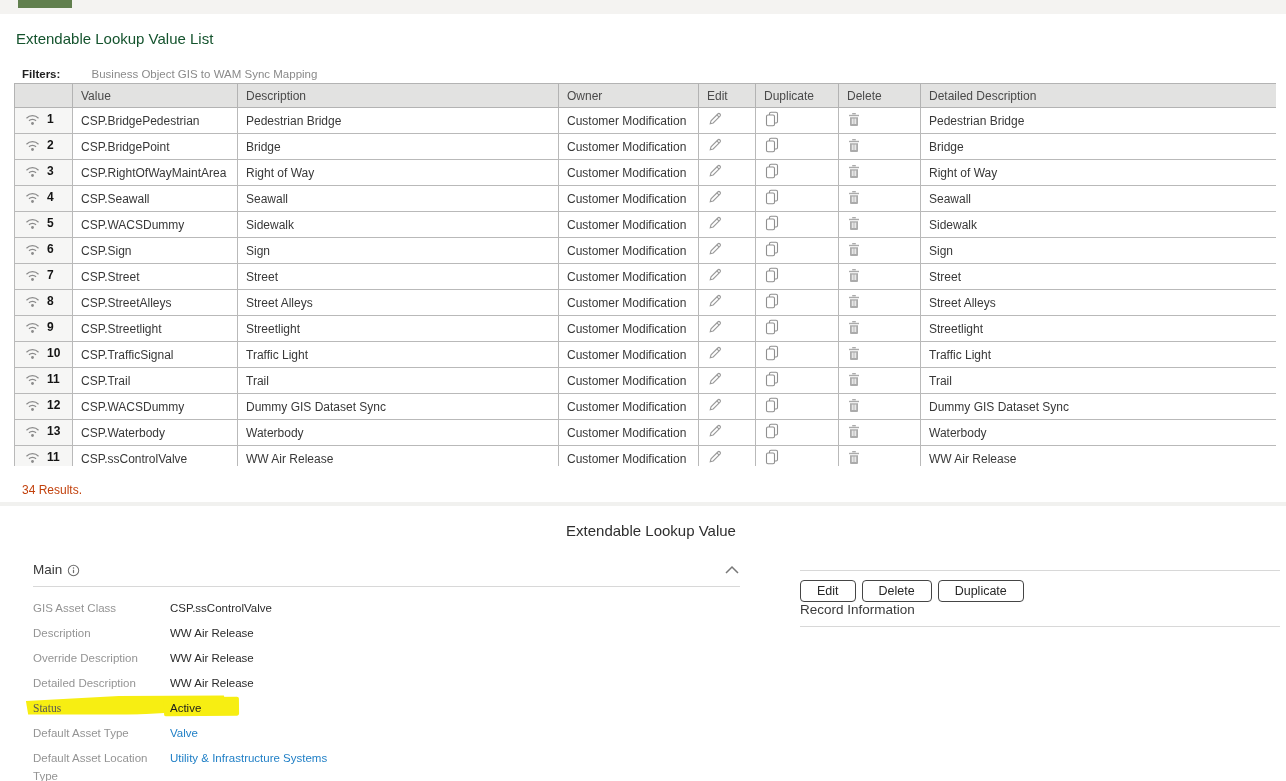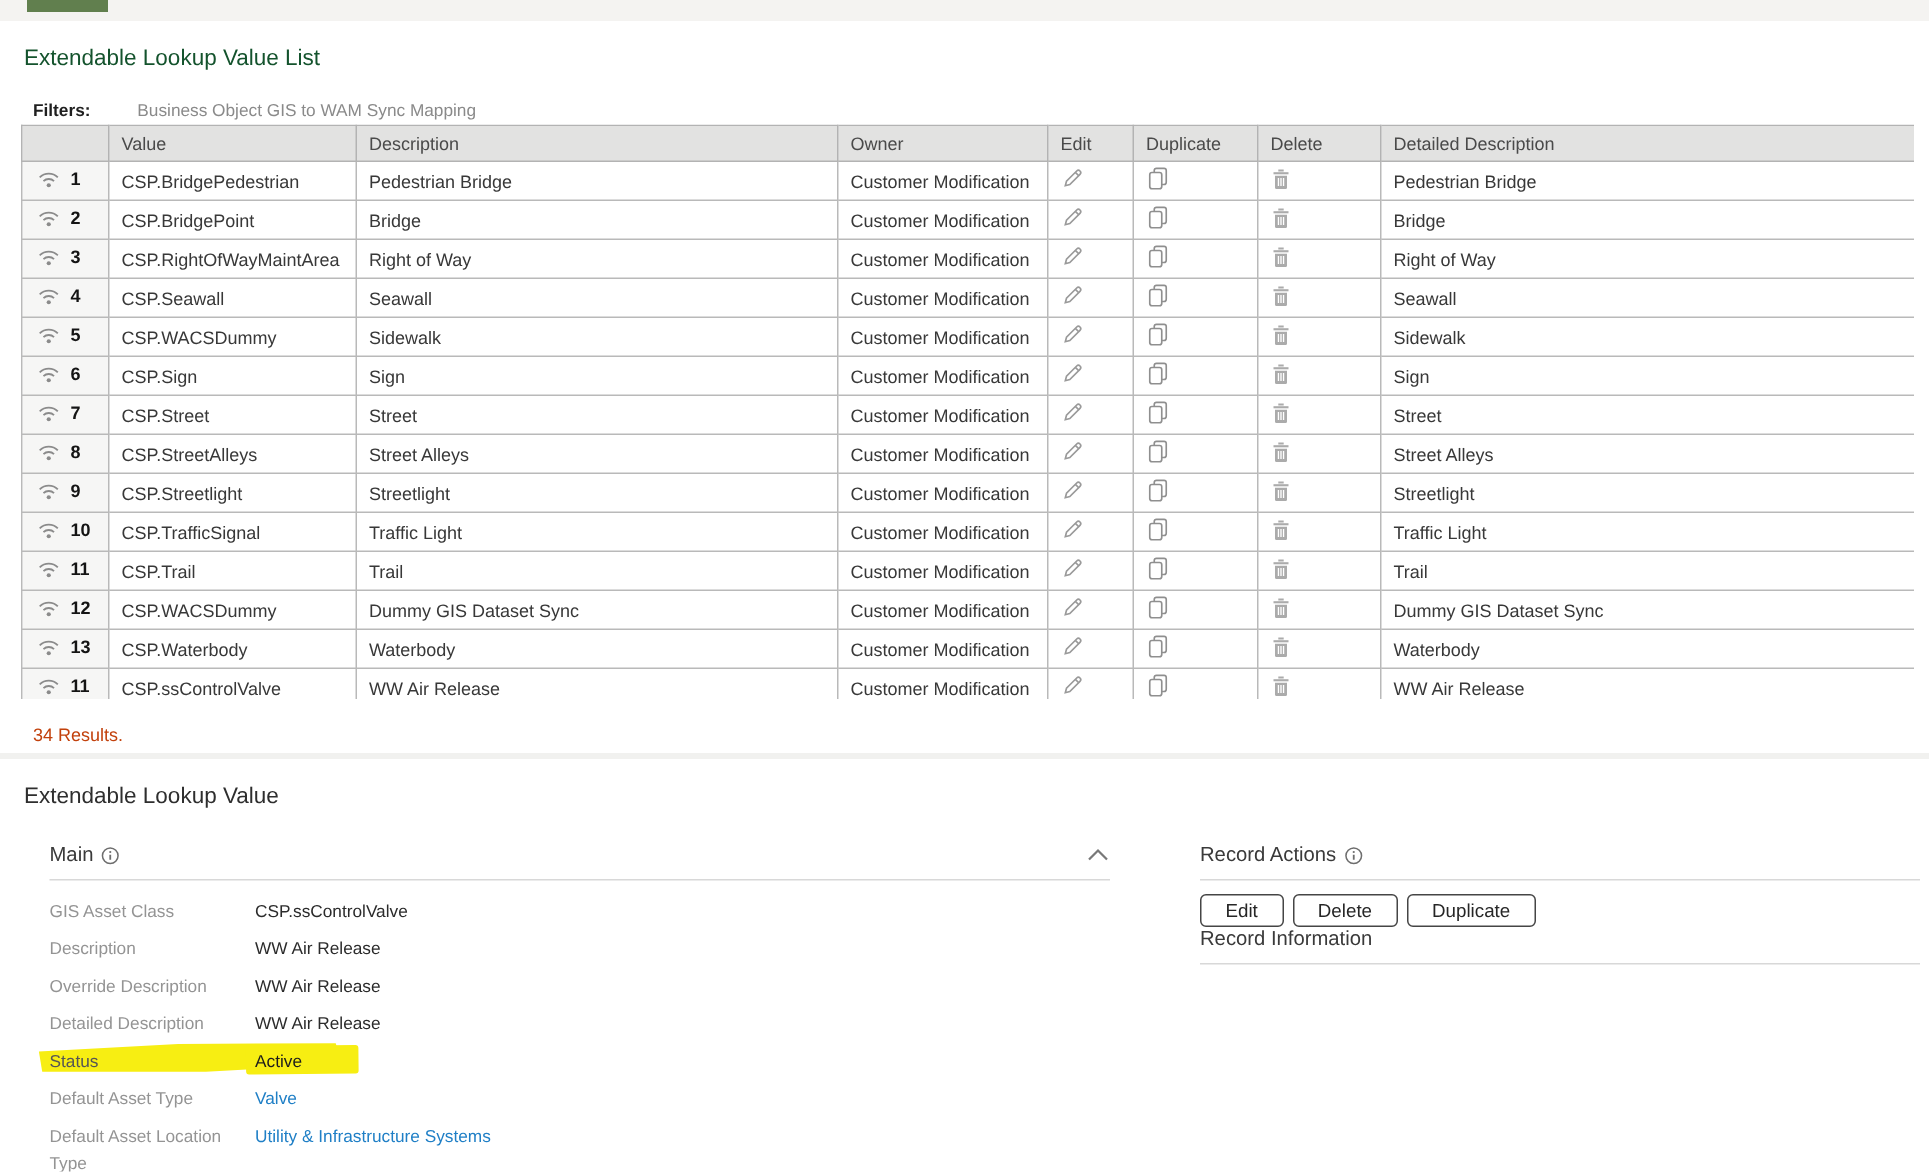--- a/index.html
+++ b/index.html
@@ -27,35 +27,35 @@
     font-size:12px;color:#383838;background:#fff;white-space:nowrap;overflow:hidden;
   }
   table.lookup td.numcell{background:#f6f6f5;padding-left:10px;}
   .numwrap{display:inline-flex;align-items:center;gap:7px;}
   .rownum{font-weight:700;color:#141414;font-size:12px;}
   .iconbtn{display:inline-flex;align-items:center;cursor:pointer;}
 
   .results{margin:17px 0 0 22px;font-size:12px;color:#c2410c;line-height:14px;}
   .divider{margin-top:5px;height:4px;background:#f1f1ef;}
 
-  .detail-title{margin:16px 0 0 16px;font-size:15px;font-weight:400;color:#2e2e2e;line-height:18px;}
+  .detail-title{margin:16px 0 0 16px;font-size:15px;font-weight:400;color:#2e2e2e;line-height:18px;text-align:center;}
 
   .panels{margin-top:22px;display:flex;align-items:flex-start;}
   .left-col{margin-left:33px;width:707px;}
   .right-col{margin-left:60px;width:480px;}
   .sec-head{display:flex;align-items:center;justify-content:space-between;}
   .sec-head .ht{display:inline-flex;align-items:center;gap:5px;font-size:13.5px;color:#3a3a3a;line-height:16px;}
   .rule{border:none;border-top:1px solid #d8d8d8;margin:8px 0 0 0;}
 
   .fields{margin-top:11px;display:grid;grid-template-columns:137px 1fr;row-gap:7px;column-gap:0;}
   .field-row{display:contents;}
   .flab{font-size:11.5px;color:#949494;line-height:14px;}
   .fval{font-size:11.5px;color:#2b2b2b;line-height:14px;align-self:center;}
   .fval.link{color:#1f7fc6;cursor:pointer;}
-  .hl-wrap{position:relative;}
+  .hl-wrap{position:relative;font-family:Liberation Serif, serif;}
   .hl-wrap .hl{
     position:absolute;left:-7px;top:-3px;width:202px;height:20px;background:#f7ee12;
     transform:rotate(-0.9deg);z-index:0;
     clip-path:polygon(0 22%, 46% 4%, 98% 10%, 100% 80%, 55% 98%, 1% 90%);
   }
   .hl-wrap .flab{position:relative;z-index:1;color:#555;}
   .statusval{position:relative;display:inline-block;}
   .statusval .hl2{
     position:absolute;left:-6px;top:-4px;width:75px;height:19px;background:#f7ee12;
     transform:rotate(-0.6deg);z-index:0;border-radius:2px;
@@ -832,32 +832,20 @@
   </div>
 
   <div class="field-row">
     
     
   </div>
 </div>
   </div>
 
   <div class="right-col">
-    <div class="sec-head">
-      <span class="ht">
-        <span>Record Actions</span>
-        <span style="display:inline-flex;">
-          <svg width="13" height="13" viewBox="0 0 14 14" fill="none" stroke="#6e6e6e">
-              <circle cx="7" cy="7" r="5.6" stroke-width="1.1"></circle>
-              <path d="M7 6.2v3.6" stroke-width="1.3"></path>
-              <circle cx="7" cy="4.3" r="0.8" fill="#6e6e6e" stroke="none"></circle>
-            </svg>
-        </span>
-      </span>
-    </div>
     <hr class="rule">
     <div class="btnrow">
       <button class="actbtn">Edit</button>
       <button class="actbtn">Delete</button>
       <button class="actbtn">Duplicate</button>
     </div>
     <div class="ri-head">Record Information</div>
     <hr class="rule">
   </div>
 </div>

